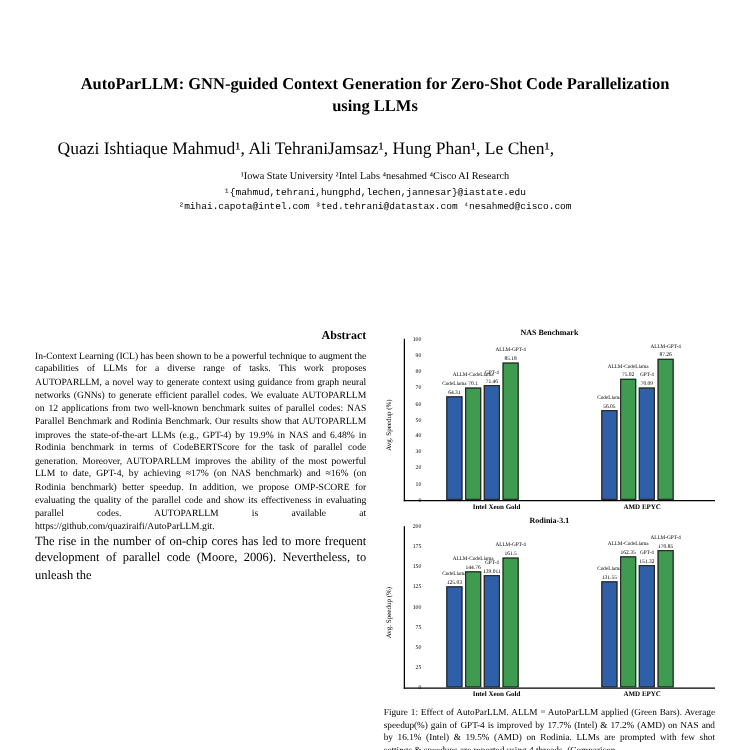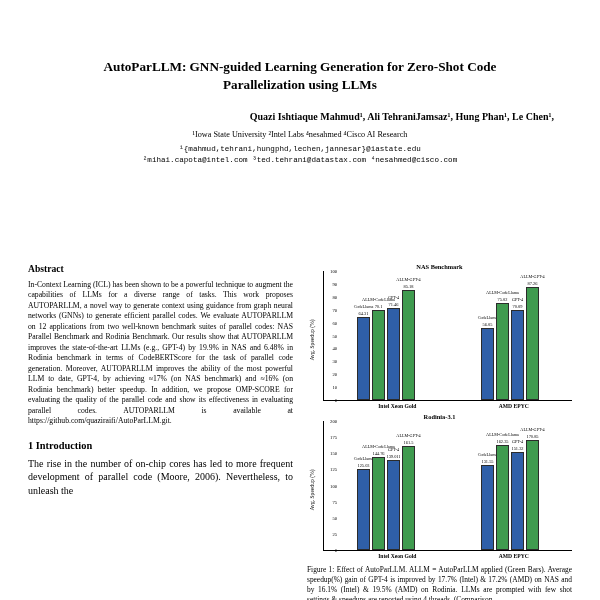--- a/index.html
+++ b/index.html
@@ -17,23 +17,23 @@
     box-sizing:border-box;
   }
   .title{
     text-align:center;
     font-weight:bold;
     font-size:13.2px;
     line-height:1.35;
     margin:58px 62px 0 62px;
   }
   .authors{
-    text-align:right;
-    font-weight:bold;
-    font-size:10px;
+    text-align:left;
+    font-weight:normal;
+    font-size:14px;
     line-height:1.45;
     margin:16px 46px 0 46px;
   }
   .affil{
     text-align:center;
     font-size:8.2px;
     line-height:1.45;
     margin:5px 40px 0 40px;
   }
   .emails{
@@ -50,21 +50,21 @@
     display:flex;
     gap:14px;
     padding:0 28px;
     box-sizing:border-box;
   }
   .col{width:50%;}
   .col-left{ }
   .col-right{ }
 
   .sec-head{
-    text-align:left;
+    text-align:right;
     font-weight:bold;
     font-size:9.6px;
     margin:0 0 6px 0;
   }
   .abstract-body{
     font-size:7.7px;
     line-height:1.36;
     text-align:justify;
     hyphens:auto;
   }
@@ -171,39 +171,38 @@
     line-height:1.33;
     text-align:justify;
     margin-top:6px;
   }
 </style>
 </head>
 <body>
 
 <div class="page">
 
-  <div class="title">AutoParLLM: GNN-guided Learning Generation for Zero-Shot Code Parallelization using LLMs</div>
+  <div class="title">AutoParLLM: GNN-guided Context Generation for Zero-Shot Code Parallelization using LLMs</div>
 
   <div class="authors">
     <div>Quazi Ishtiaque Mahmud¹, Ali TehraniJamsaz¹, Hung Phan¹, Le Chen¹,</div>
   </div>
 
   <div class="affil">¹Iowa State University ²Intel Labs ⁴nesahmed ⁴Cisco AI Research</div>
 
   <div class="emails">
     <div>¹{mahmud,tehrani,hungphd,lechen,jannesar}@iastate.edu</div>
     <div>²mihai.capota@intel.com ³ted.tehrani@datastax.com ⁴nesahmed@cisco.com</div>
   </div>
 
   <div class="columns">
 
     <div class="col col-left">
       <div class="sec-head">Abstract</div>
       <div class="abstract-body">In-Context Learning (ICL) has been shown to be a powerful technique to augment the capabilities of LLMs for a diverse range of tasks. This work proposes AUTOPARLLM, a novel way to generate context using guidance from graph neural networks (GNNs) to generate efficient parallel codes. We evaluate AUTOPARLLM on 12 applications from two well-known benchmark suites of parallel codes: NAS Parallel Benchmark and Rodinia Benchmark. Our results show that AUTOPARLLM improves the state-of-the-art LLMs (e.g., GPT-4) by 19.9% in NAS and 6.48% in Rodinia benchmark in terms of CodeBERTScore for the task of parallel code generation. Moreover, AUTOPARLLM improves the ability of the most powerful LLM to date, GPT-4, by achieving ≈17% (on NAS benchmark) and ≈16% (on Rodinia benchmark) better speedup. In addition, we propose OMP-SCORE for evaluating the quality of the parallel code and show its effectiveness in evaluating parallel codes. AUTOPARLLM is available at https://github.com/quaziraifi/AutoParLLM.git.</div>
-      <div class="sec-num-head">1   Introduction</div>
       <div class="intro-body">The rise in the number of on-chip cores has led to more frequent development of parallel code (Moore, 2006). Nevertheless, to unleash the</div>
     </div>
 
     <div class="col col-right">
       <div class="figure">
 
         <div class="chart-title">NAS Benchmark</div>
         <div class="chart-wrap">
           <div class="ylabel">Avg. Speedup (%)</div>
           <div class="chart">

